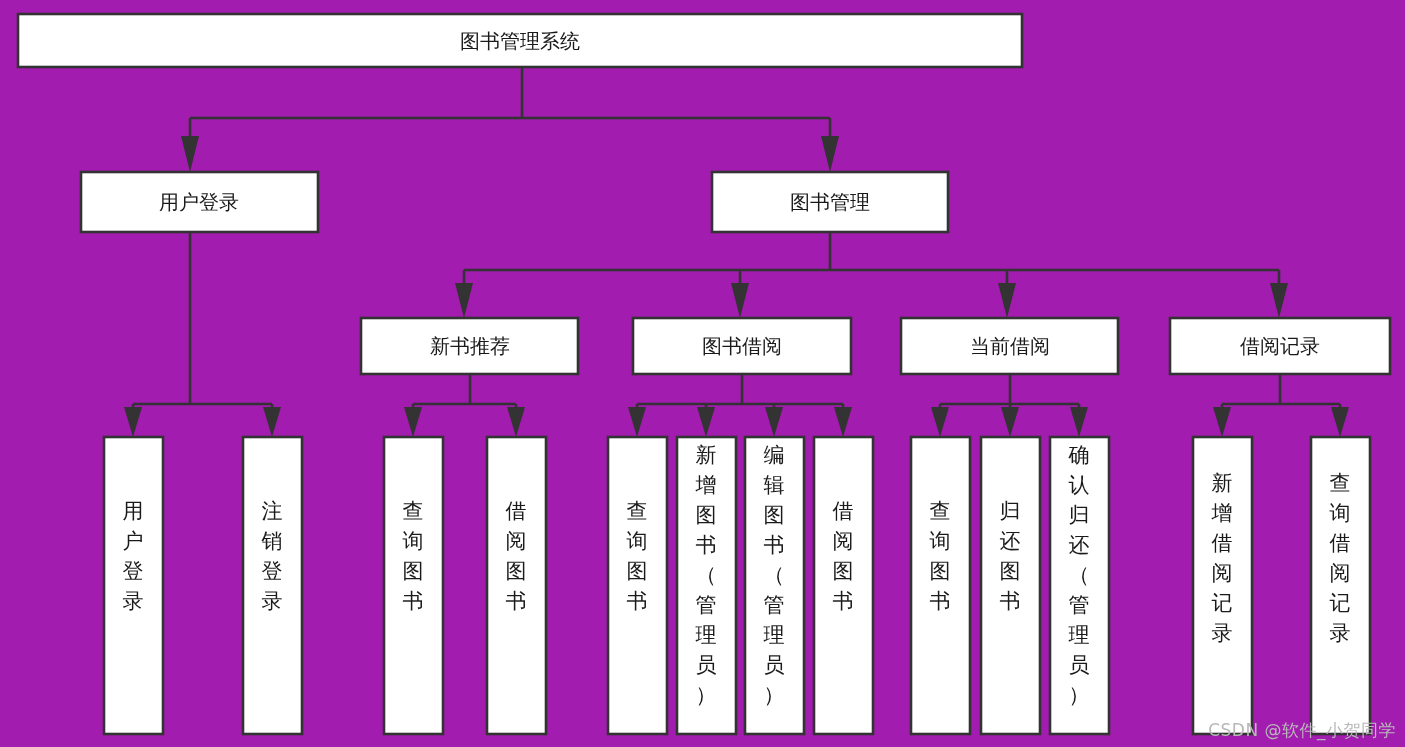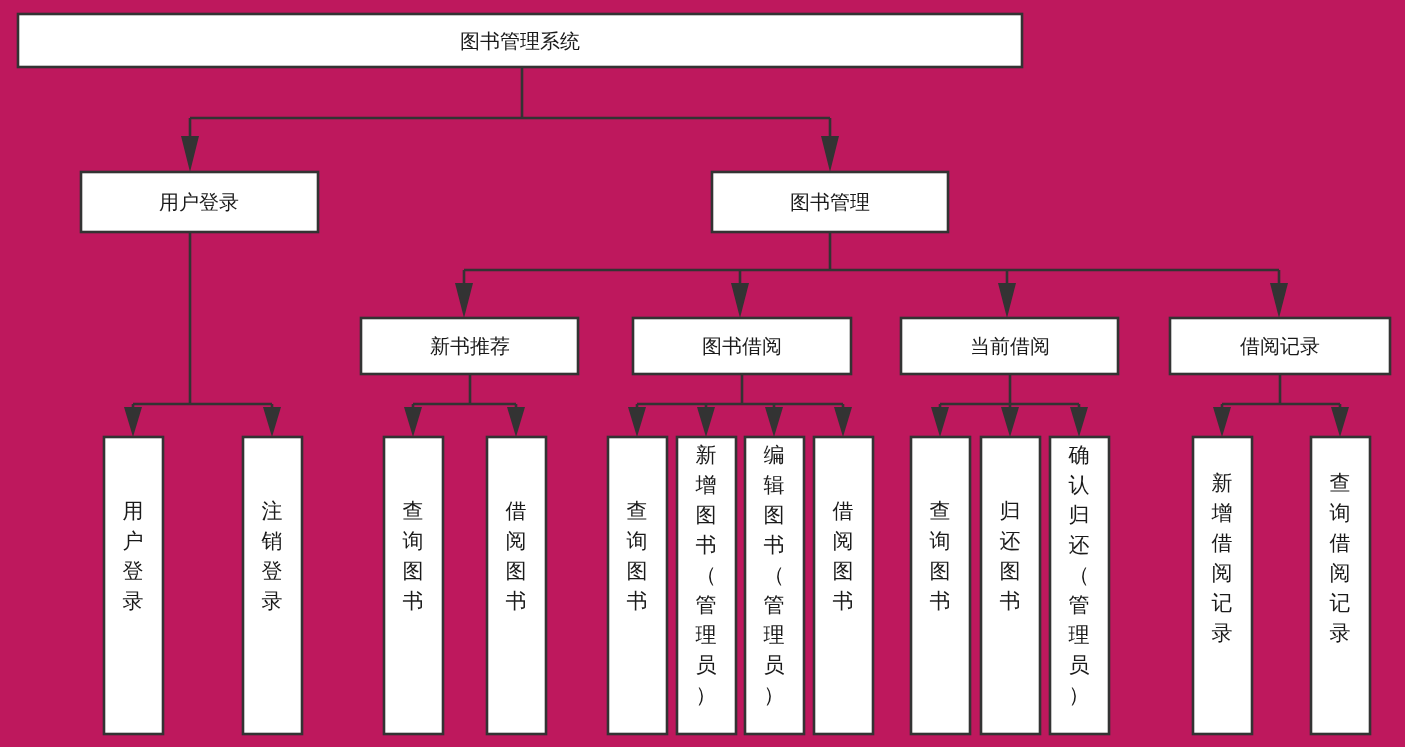--- a/index.html
+++ b/index.html
@@ -10,21 +10,21 @@
   body {
     width: 1405px;
     height: 747px;
     font-family: "DejaVu Sans", "Liberation Sans", sans-serif;
     overflow: hidden;
   }
   #diagram-root {
     position: relative;
     width: 1405px;
     height: 747px;
-    background: #be185d;
+    background: #a21caf;
   }
   svg#flow-svg {
     position: absolute;
     left: 0;
     top: 0;
     width: 1405px;
     height: 747px;
     display: block;
   }
   .node-box {
@@ -231,13 +231,14 @@
       <text class="node-label-v" x="1222" y="490"><tspan x="1222" dy="0">新</tspan><tspan x="1222" dy="30">增</tspan><tspan x="1222" dy="30">借</tspan><tspan x="1222" dy="30">阅</tspan><tspan x="1222" dy="30">记</tspan><tspan x="1222" dy="30">录</tspan></text>
     </g>
 
     <g>
       <rect class="node-box" x="1311" y="437" width="59" height="297"></rect>
       <text class="node-label-v" x="1340" y="490"><tspan x="1340" dy="0">查</tspan><tspan x="1340" dy="30">询</tspan><tspan x="1340" dy="30">借</tspan><tspan x="1340" dy="30">阅</tspan><tspan x="1340" dy="30">记</tspan><tspan x="1340" dy="30">录</tspan></text>
     </g>
 
   </svg>
 
+  <div class="watermark-text">CSDN @软件_小贺同学</div>
 </div>
 
 </body></html>

